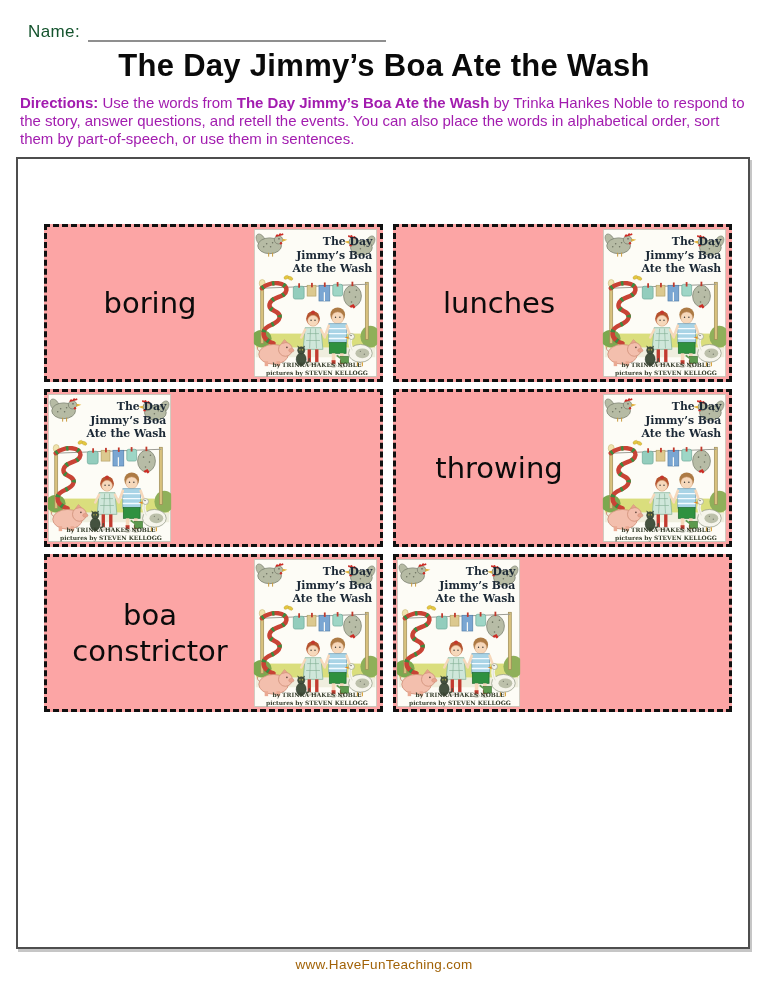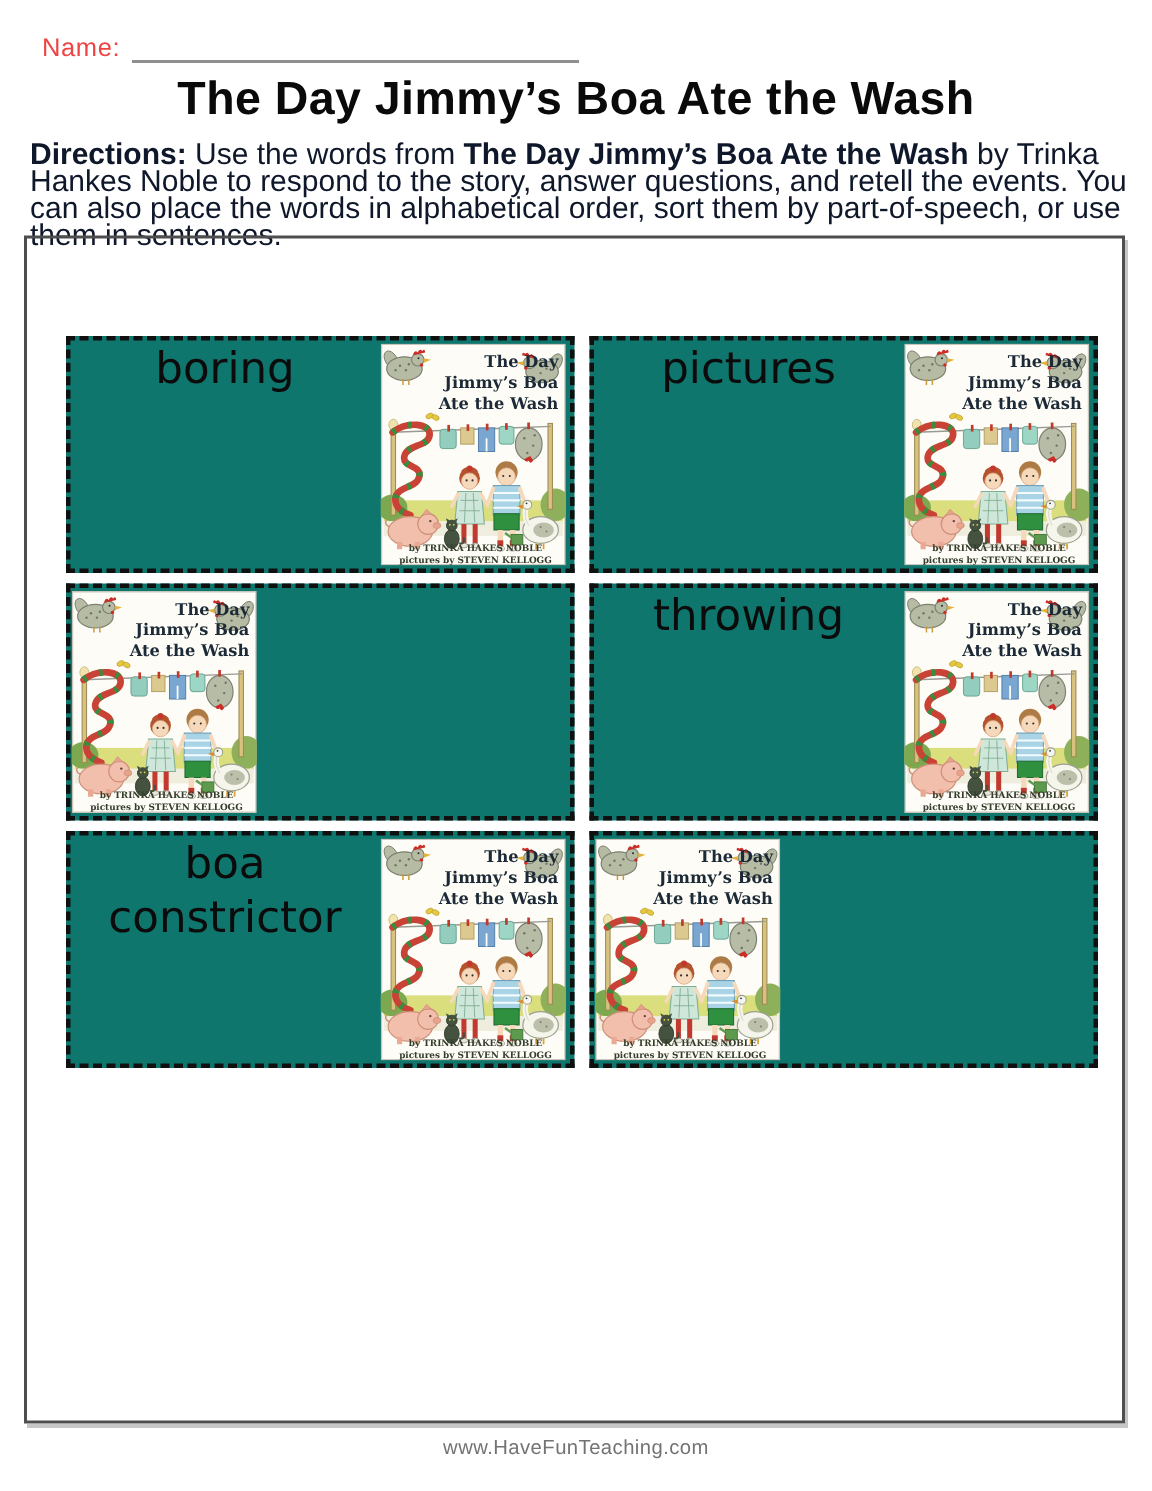--- a/index.html
+++ b/index.html
@@ -1,56 +1,56 @@
 <!DOCTYPE html>
 <html><head>
 <meta charset="utf-8">
 <style>
   html,body{margin:0;padding:0;}
   body{
     width:768px;height:994px;position:relative;background:#ffffff;
     font-family:"Liberation Sans",sans-serif;overflow:hidden;
   }
   .name-label{
-    position:absolute;left:28px;top:22px;font-size:17px;color:#ef4444;letter-spacing:.4px;
+    position:absolute;left:28px;top:22px;font-size:17px;color:#14532d;letter-spacing:.4px;
   }
   .name-line{
     position:absolute;left:88px;top:24px;width:298px;height:16px;
     border-bottom:2px solid #8f8f8f;
   }
   .page-title{
     position:absolute;left:0;right:0;top:48px;margin:0;text-align:center;
     font-size:31px;font-weight:bold;color:#0a0a0a;letter-spacing:.3px;
   }
   .directions{
     position:absolute;left:20px;top:94px;width:736px;margin:0;
-    font-size:20px;line-height:18px;color:#0f172a;
+    font-size:15px;line-height:18px;color:#a21caf;
   }
   .card-box{
     position:absolute;left:16px;top:157px;width:734px;height:792px;
     border:2px solid #4e4e4e;box-sizing:border-box;
     box-shadow:2px 3px 0 #c6c6c6;
   }
   .cards{
     position:absolute;left:26px;top:65px;
     display:grid;grid-template-columns:339px 339px;grid-auto-rows:158px;
     column-gap:10px;row-gap:7px;
   }
   .card{
     border:3px dashed #101010;box-sizing:border-box;
-    display:flex;align-items:flex-start;background:#0f766e;
+    display:flex;align-items:center;background:#fca5a5;
   }
   .word{
     flex:1;text-align:center;
     font-family:"DejaVu Sans",sans-serif;font-size:29px;color:#0b0b0b;line-height:1.25;
   }
   .cover{width:125px;height:148px;flex:0 0 auto;margin:2px 2px 2px 0;}
   .footer-url{
     position:absolute;left:0;right:0;top:957px;text-align:center;
-    font-size:13.5px;color:#737373;letter-spacing:.3px;
+    font-size:13.5px;color:#a16207;letter-spacing:.3px;
   }
   .defs-holder{position:absolute;width:0;height:0;overflow:hidden;}
   .cover-title{font-family:"DejaVu Serif",serif;font-weight:bold;font-size:11px;fill:#1c2936;}
   .cover-credit{font-family:"DejaVu Serif",serif;font-weight:bold;font-size:6px;fill:#353d2b;}
 </style>
 </head>
 <body>
 
 <svg class="defs-holder" aria-hidden="true">
   <symbol id="bookcover" viewBox="0 0 125 150">
@@ -219,21 +219,21 @@
 
 <div class="card-box">
   <div class="cards">
     <div class="card">
       <div class="word">boring</div>
       <svg class="cover" viewBox="0 0 125 150">
           <use href="#bookcover"></use>
         </svg>
     </div>
     <div class="card">
-      <div class="word">pictures</div>
+      <div class="word">lunches</div>
       <svg class="cover" viewBox="0 0 125 150">
           <use href="#bookcover"></use>
         </svg>
     </div>
     <div class="card">
       <svg class="cover" viewBox="0 0 125 150">
           <use href="#bookcover"></use>
         </svg>
     </div>
     <div class="card">

